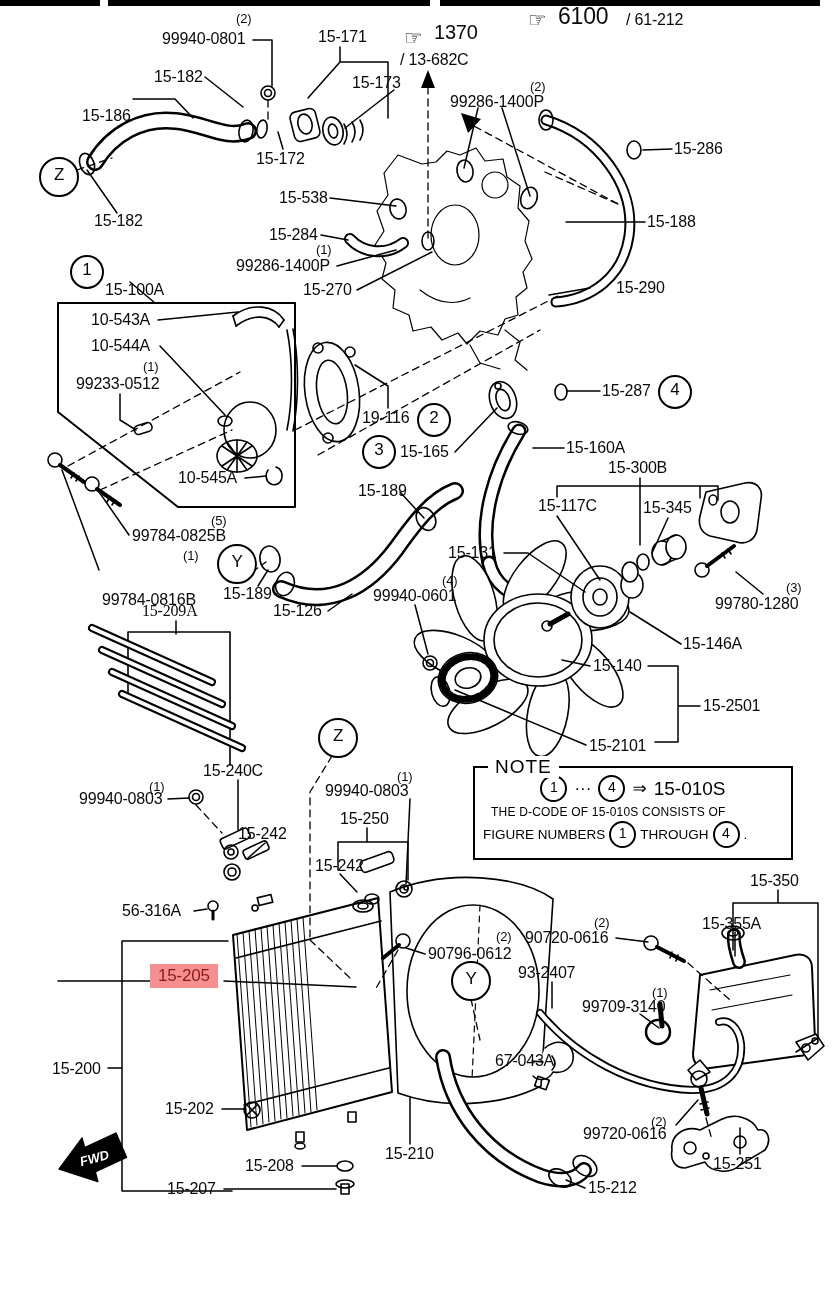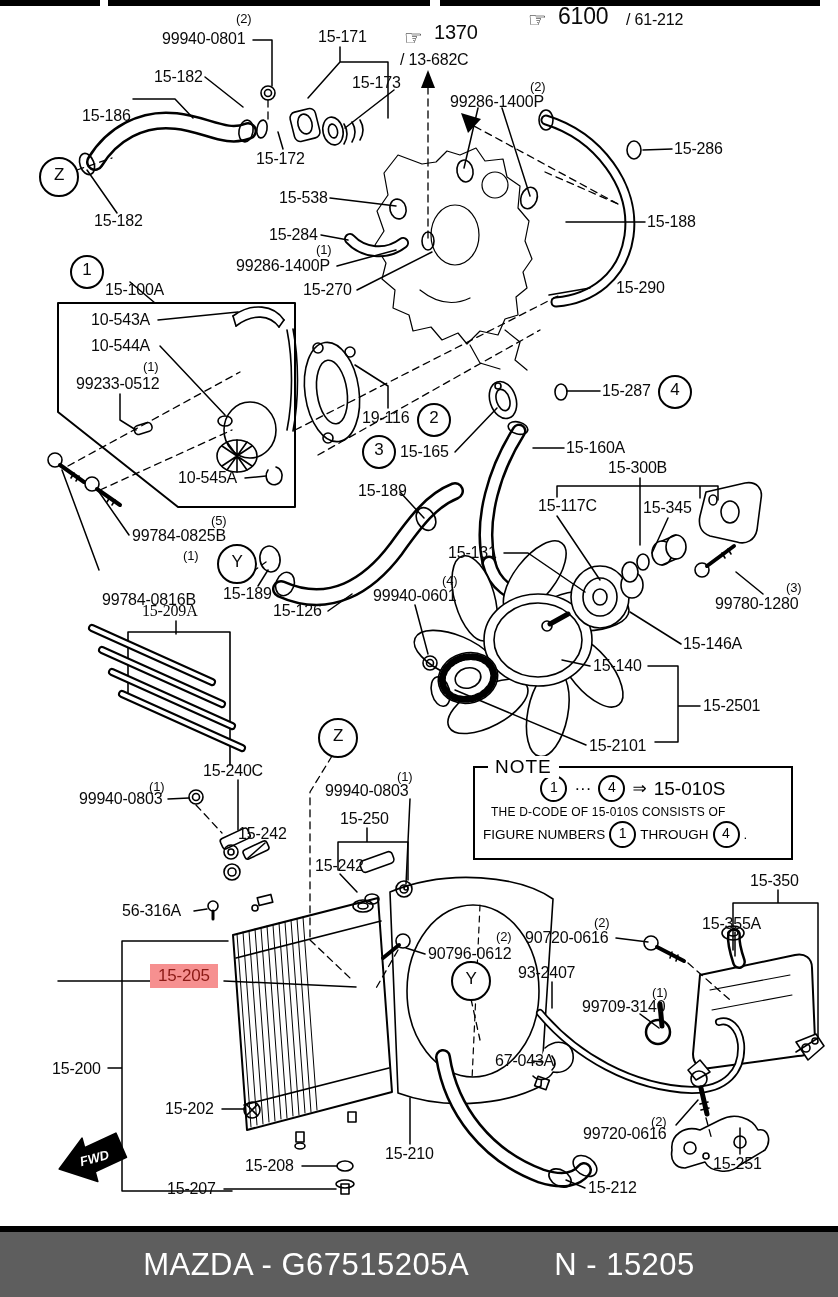--- a/index.html
+++ b/index.html
@@ -488,18 +488,14 @@
   <div class="note-l2">THE D-CODE OF 15-010S CONSISTS OF</div>
   <div class="note-l3">
     <span>FIGURE NUMBERS</span>
     <span class="ncirc">1</span>
     <span>THROUGH</span>
     <span class="ncirc">4</span>
     <span>.</span>
   </div>
 </div>
 
-<div class="footerbar">
-  <span>MAZDA - G67515205A</span>
-  <span>N - 15205</span>
+
 </div>
 
-</div>
-
 </body></html>

